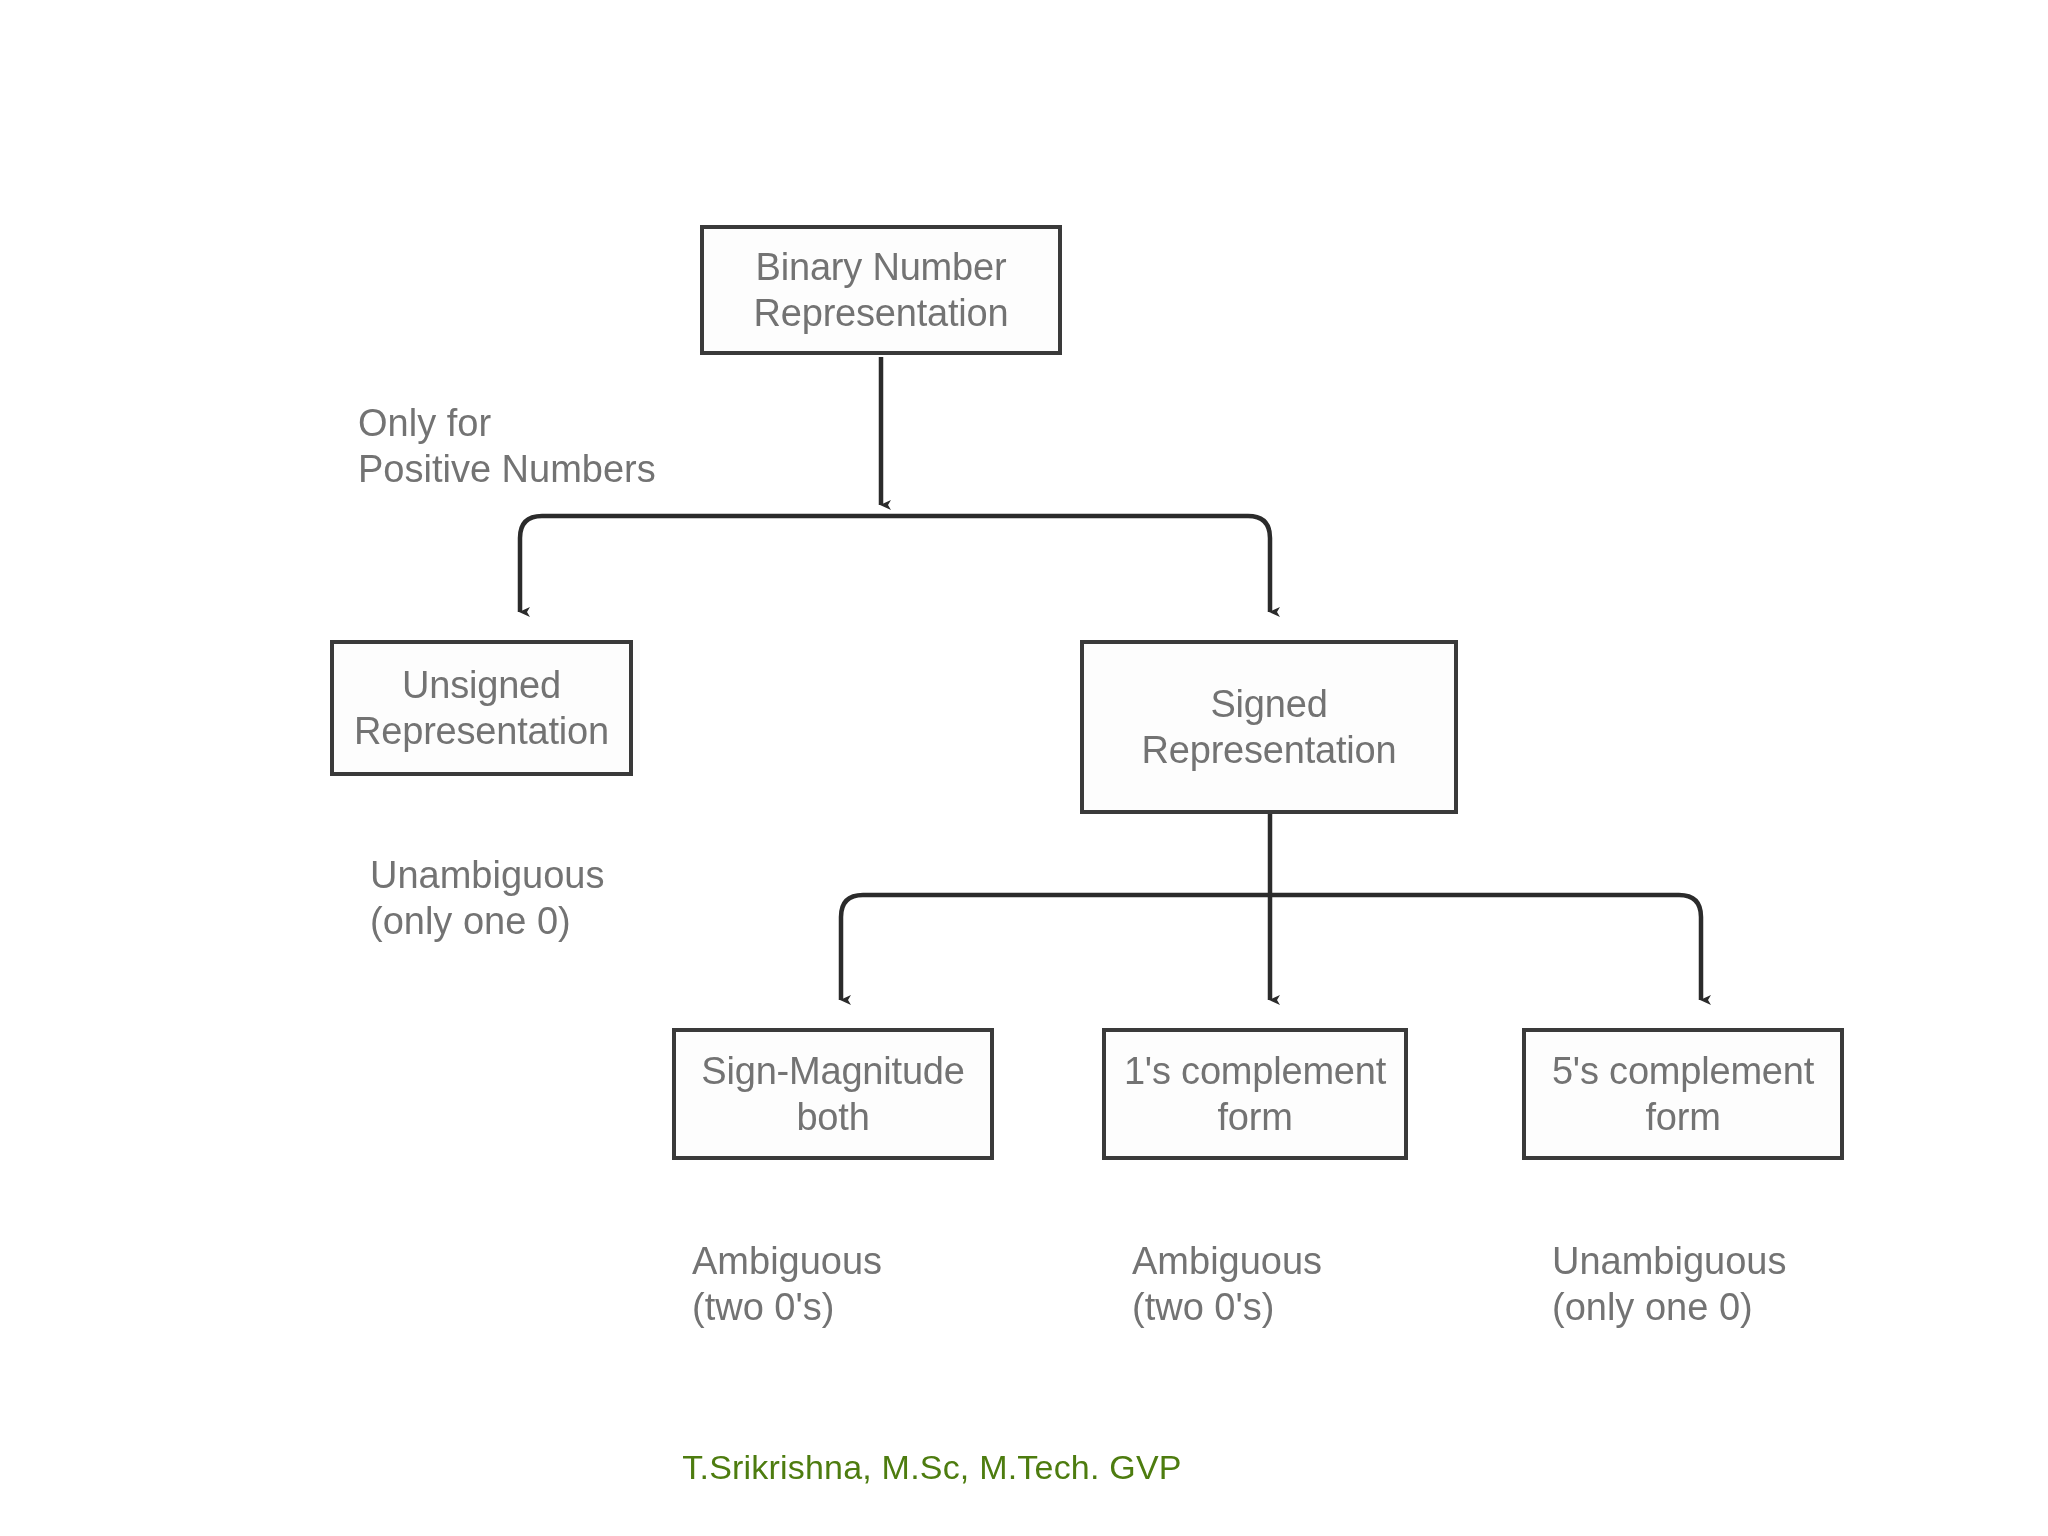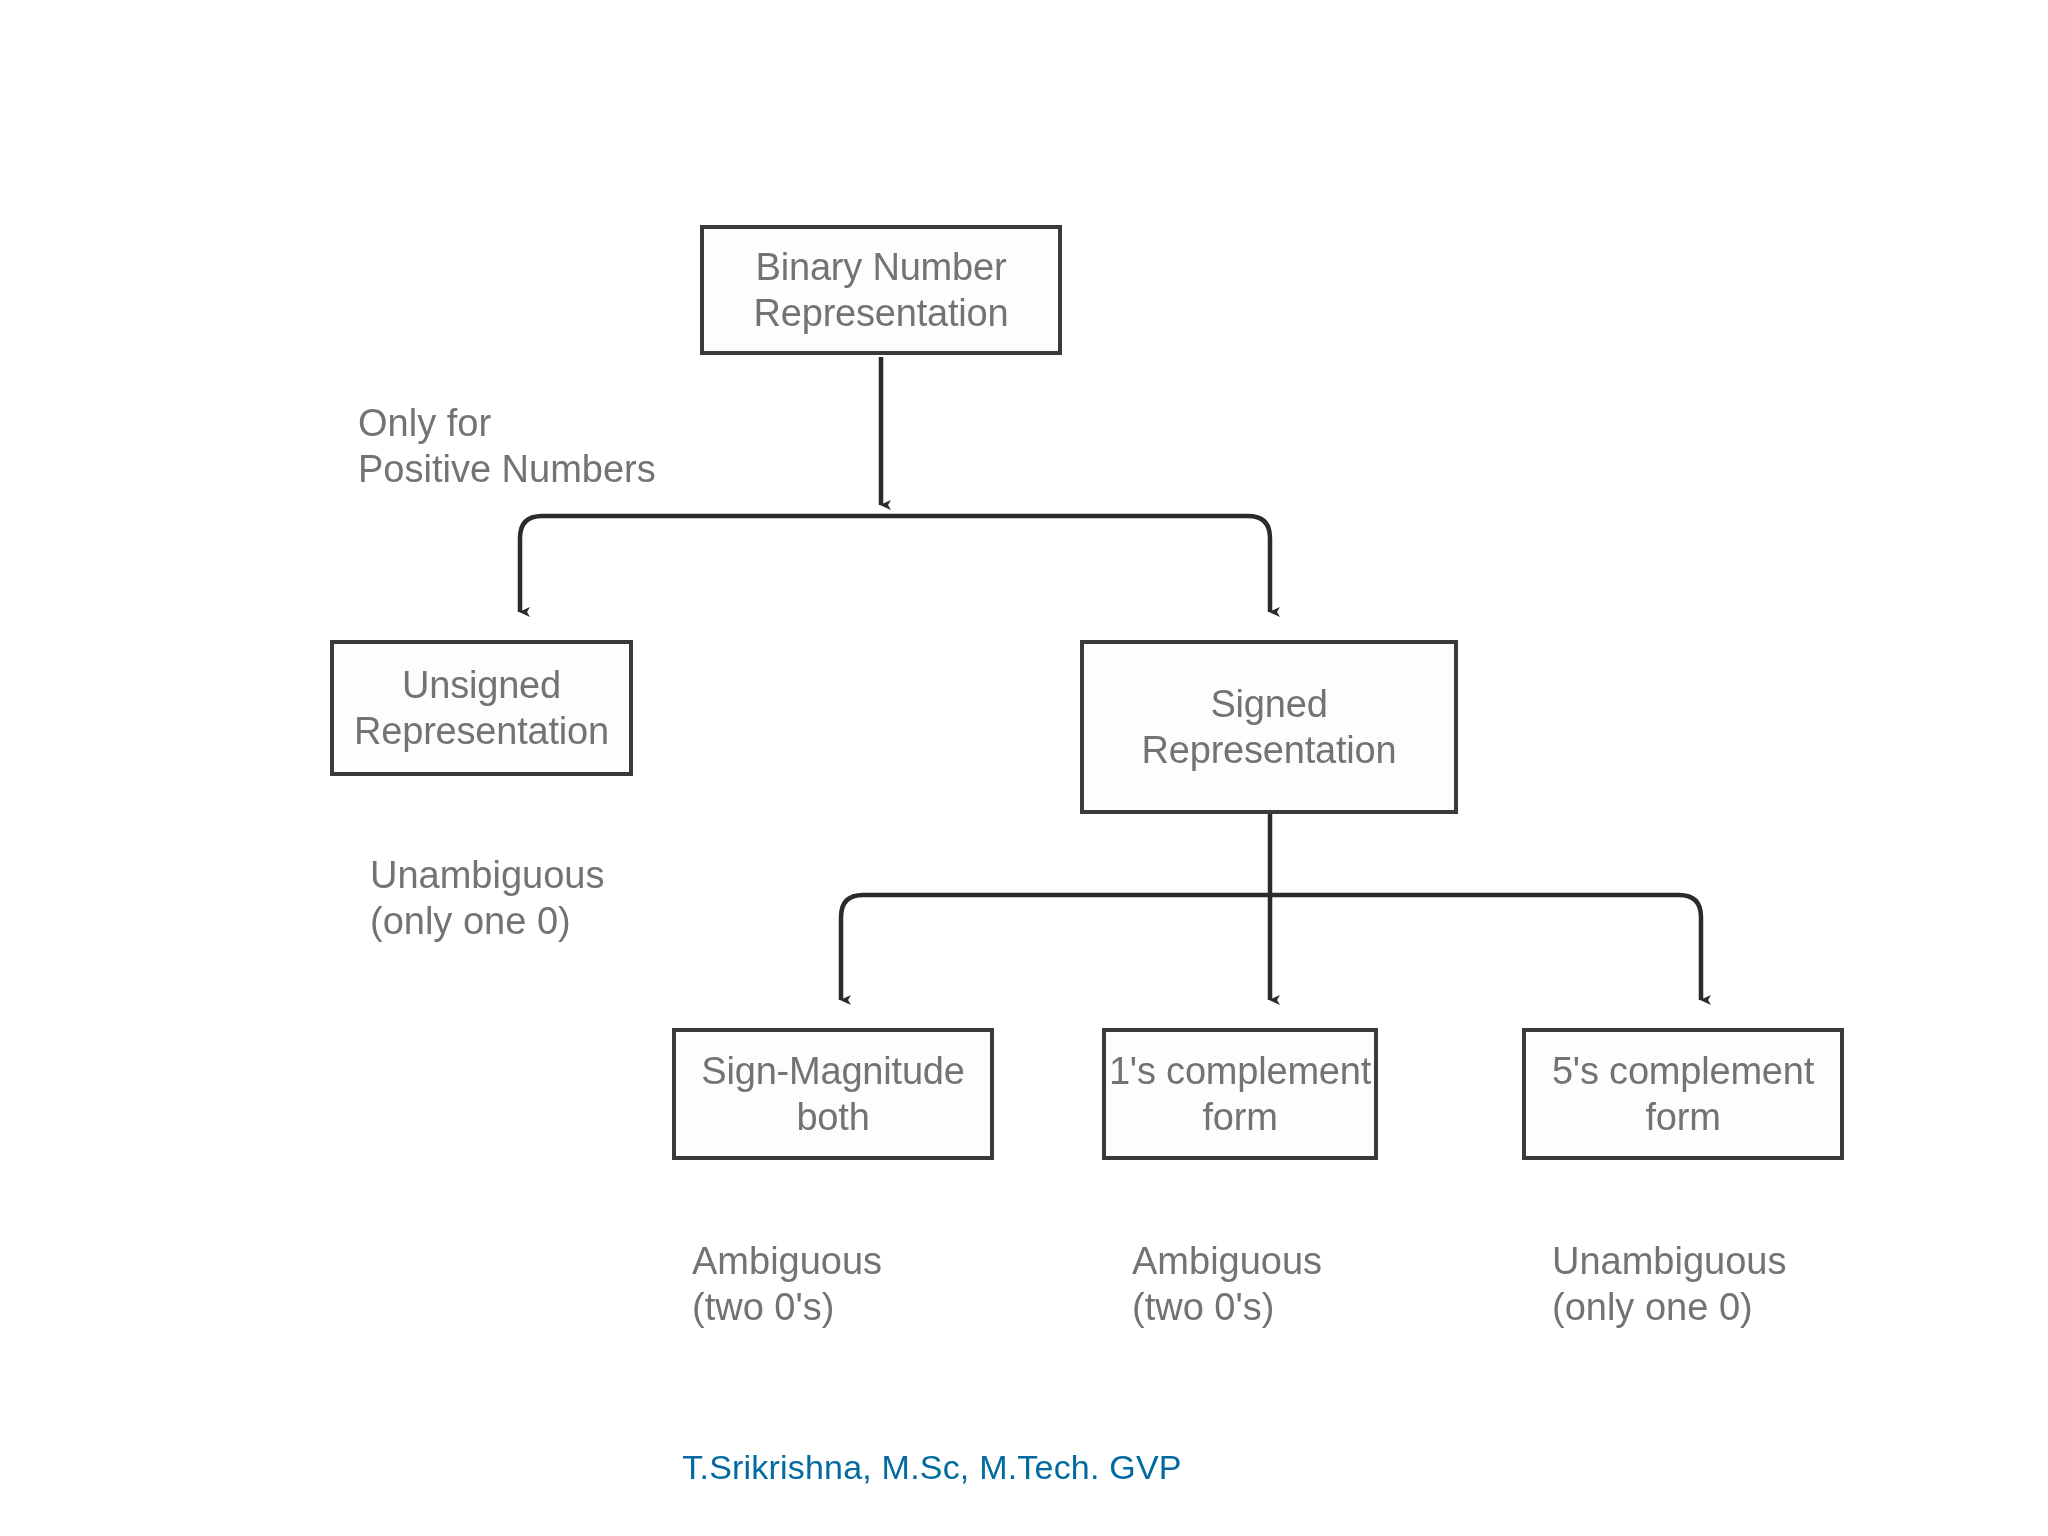--- a/index.html
+++ b/index.html
@@ -49,21 +49,21 @@
     font-size: 38px;
     line-height: 1.22;
     letter-spacing: -0.2px;
     white-space: pre-line;
   }
 
   #node-root        { left: 700px;  top: 225px;  width: 362px; height: 130px; }
   #node-unsigned    { left: 330px;  top: 640px;  width: 303px; height: 136px; }
   #node-signed      { left: 1080px; top: 640px;  width: 378px; height: 174px; }
   #node-sign-mag    { left: 672px;  top: 1028px; width: 322px; height: 132px; }
-  #node-ones        { left: 1102px; top: 1028px; width: 276px; height: 132px; }
+  #node-ones        { left: 1102px; top: 1028px; width: 306px; height: 132px; }
   #node-twos        { left: 1522px; top: 1028px; width: 322px; height: 132px; }
 
   
   .annotation {
     position: absolute;
     color: #737373;
     font-size: 38px;
     line-height: 1.22;
     white-space: pre-line;
     text-align: left;
@@ -76,21 +76,21 @@
   #label-ones-note     { left: 1132px; top: 1238px; }
   #label-twos-note     { left: 1552px; top: 1238px; }
 
   
   #footer-credit {
     position: absolute;
     left: 0;
     top: 1448px;
     width: 1864px;
     text-align: center;
-    color: #0369a1;
+    color: #4d7c0f;
     font-size: 34px;
     letter-spacing: 0.2px;
   }
 </style>
 </head>
 <body>
 
 <div id="canvas">
 
   <svg id="connectors" viewBox="0 0 2048 1536" width="2048" height="1536" xmlns="http://www.w3.org/2000/svg">

